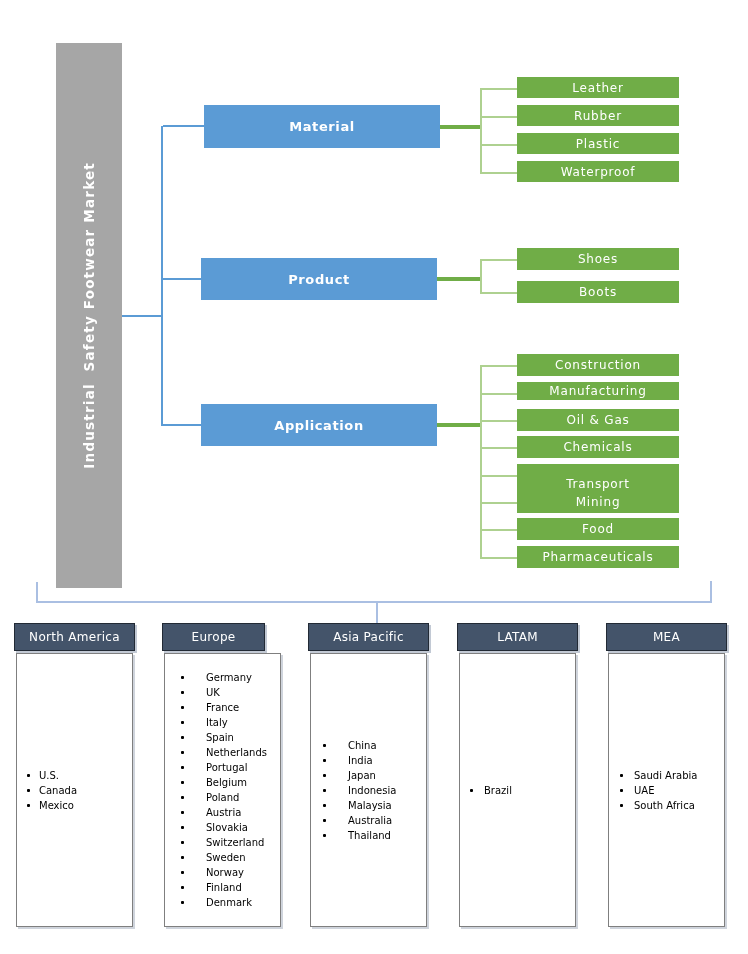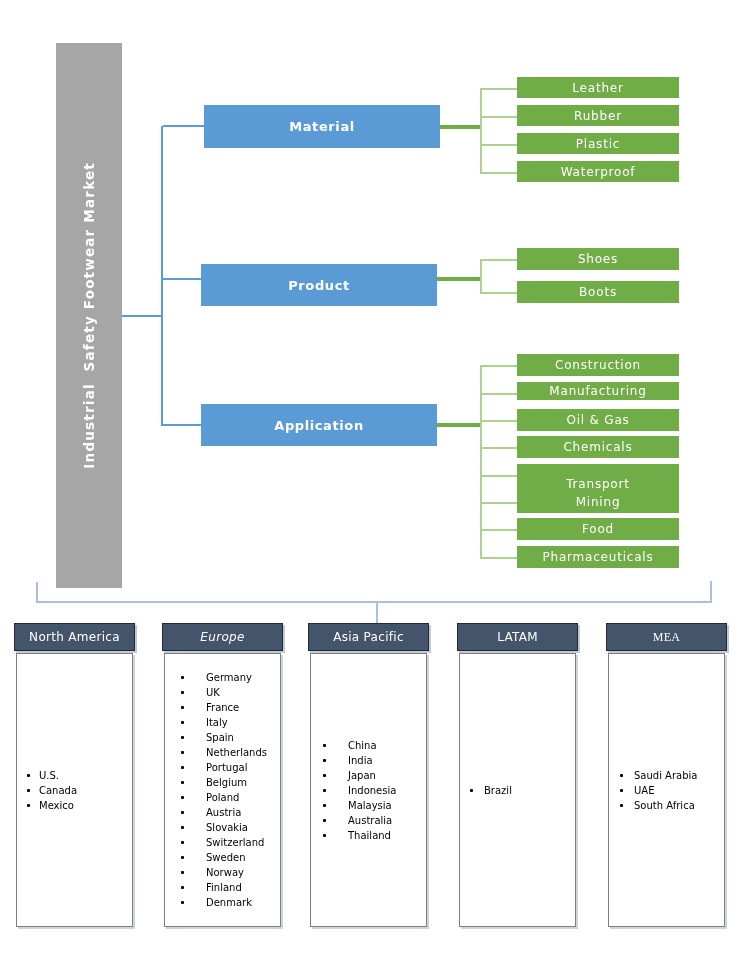--- a/index.html
+++ b/index.html
@@ -65,21 +65,21 @@
       </div>
       <div class="abs leaf-box" style="left: 517px; top: 105px; width: 162px; height: 21px;">
         <span>Rubber</span>
       </div>
       <div class="abs leaf-box" style="left: 517px; top: 133px; width: 162px; height: 21px;">
         <span>Plastic</span>
       </div>
       <div class="abs leaf-box" style="left: 517px; top: 161px; width: 162px; height: 21px;">
         <span>Waterproof</span>
       </div>
-      <div class="abs seg-box" style="left: 201px; top: 258px; width: 236px; height: 42px; margin-top: 6px;">
+      <div class="abs seg-box" style="left: 201px; top: 258px; width: 236px; height: 42px;">
         <span>Product</span>
       </div>
       <div class="abs leaf-box" style="left: 517px; top: 248px; width: 162px; height: 22px;">
         <span>Shoes</span>
       </div>
       <div class="abs leaf-box" style="left: 517px; top: 281px; width: 162px; height: 22px;">
         <span>Boots</span>
       </div>
       <div class="abs seg-box" style="left: 201px; top: 404px; width: 236px; height: 42px; align-items: center;">
         <span>Application</span>
@@ -121,21 +121,21 @@
         </div>
         <div class="country-row">
           <span class="bullet" style="margin-right: 9px;"></span>
           <span>Canada</span>
         </div>
         <div class="country-row">
           <span class="bullet" style="margin-right: 9px;"></span>
           <span>Mexico</span>
         </div>
       </div>
-      <div class="abs region-header" style="left: 162px; top: 623px; width: 121px; height: 28px; font-style: italic;">
+      <div class="abs region-header" style="left: 162px; top: 623px; width: 103px; height: 28px;">
         <span>Europe</span>
       </div>
       <div class="abs region-body" style="left: 164px; top: 653px; width: 117px; height: 274px; padding-left: 16px;">
         <div class="country-row">
           <span class="bullet" style="margin-right: 22px;"></span>
           <span>Germany</span>
         </div>
         <div class="country-row">
           <span class="bullet" style="margin-right: 22px;"></span>
           <span>UK</span>
@@ -232,21 +232,21 @@
       </div>
       <div class="abs region-header" style="left: 457px; top: 623px; width: 121px; height: 28px;">
         <span>LATAM</span>
       </div>
       <div class="abs region-body" style="left: 459px; top: 653px; width: 117px; height: 274px; padding-left: 10px;">
         <div class="country-row">
           <span class="bullet" style="margin-right: 11px;"></span>
           <span>Brazil</span>
         </div>
       </div>
-      <div class="abs region-header" style="left: 606px; top: 623px; width: 121px; height: 28px; font-family: Liberation Serif, serif;">
+      <div class="abs region-header" style="left: 606px; top: 623px; width: 121px; height: 28px;">
         <span>MEA</span>
       </div>
       <div class="abs region-body" style="left: 608px; top: 653px; width: 117px; height: 274px; padding-left: 11px;">
         <div class="country-row">
           <span class="bullet" style="margin-right: 11px;"></span>
           <span>Saudi Arabia</span>
         </div>
         <div class="country-row">
           <span class="bullet" style="margin-right: 11px;"></span>
           <span>UAE</span>

